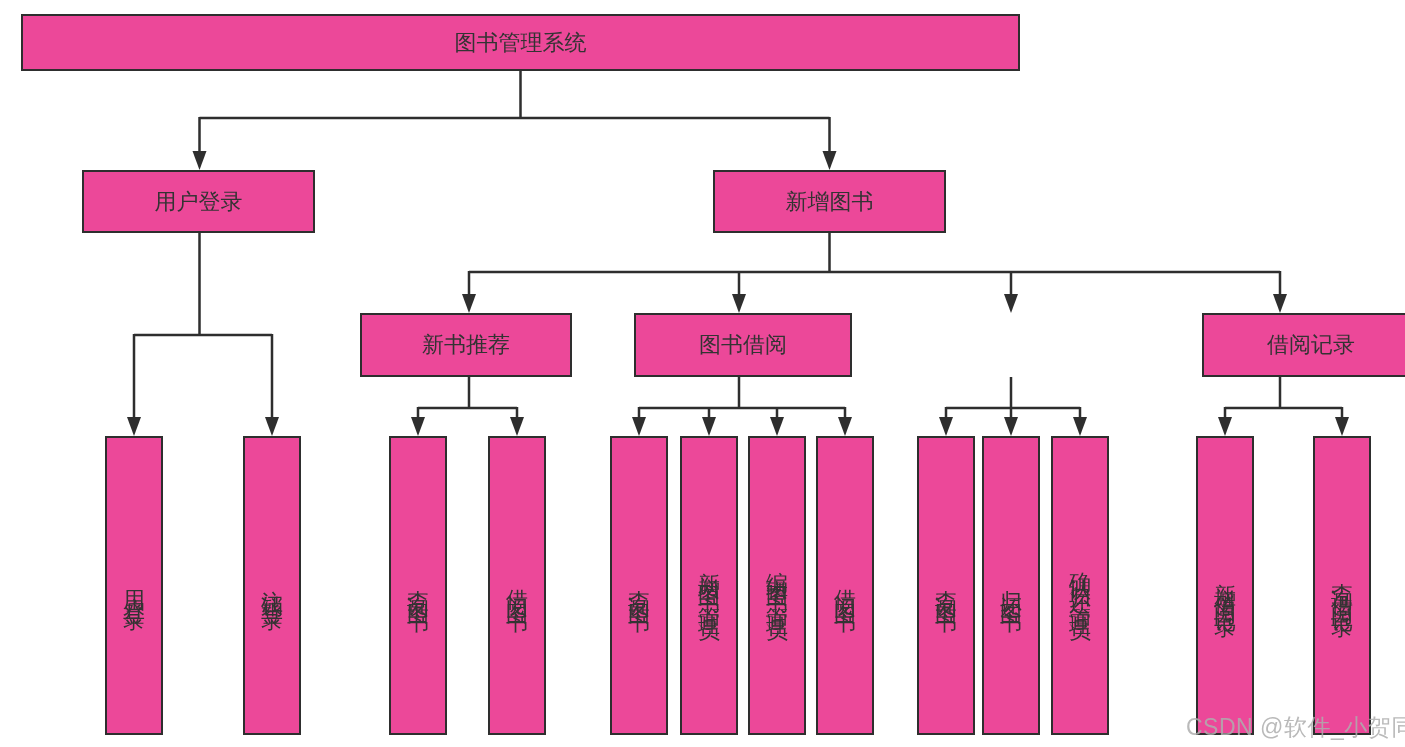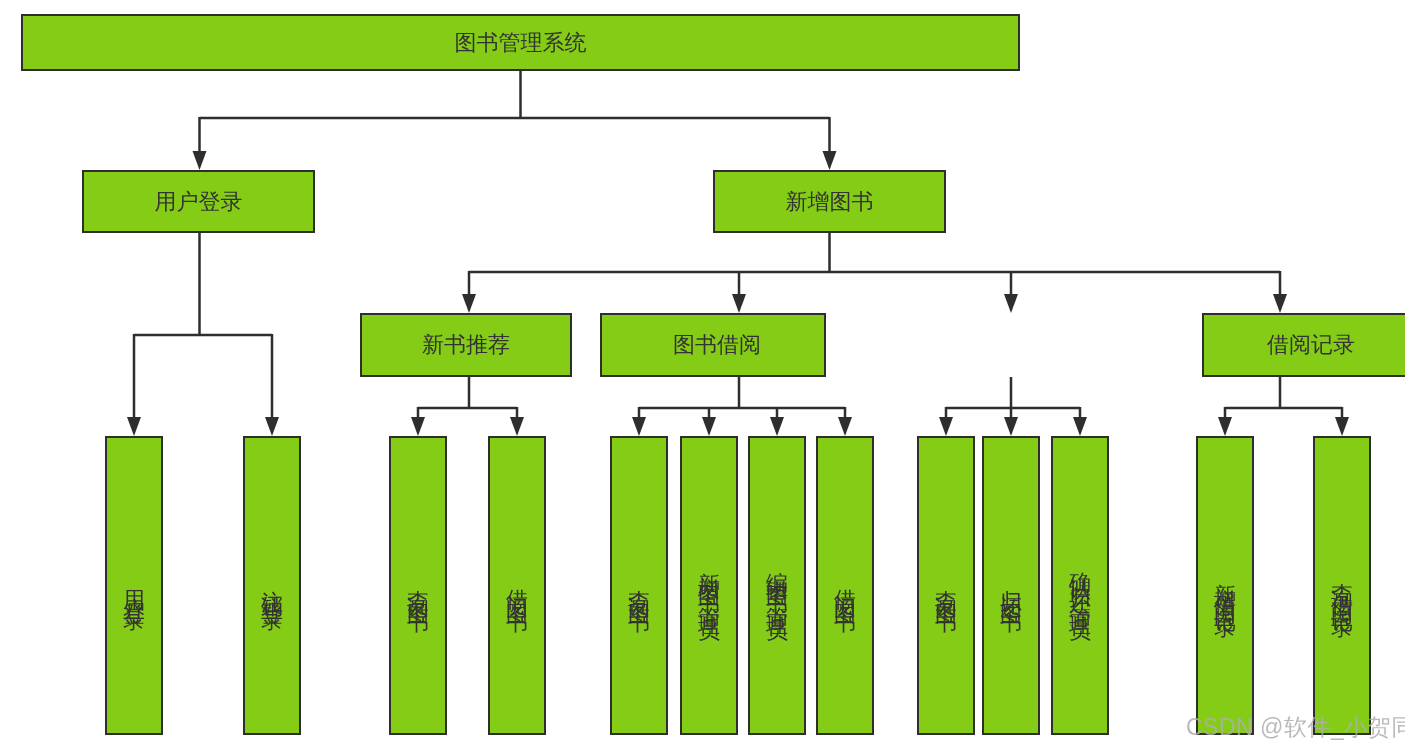--- a/index.html
+++ b/index.html
@@ -17,21 +17,21 @@
   }
   .connectors {
     position: absolute;
     left: 0;
     top: 0;
     width: 1405px;
     height: 747px;
   }
   .node {
     position: absolute;
-    background: #84cc16;
+    background: #ec4899;
     border: 2px solid #2e2e2e;
     display: flex;
     align-items: center;
     justify-content: center;
     color: #333333;
     font-size: 22px;
     box-sizing: content-box;
   }
   .vnode span {
     writing-mode: vertical-rl;
@@ -105,21 +105,21 @@
       <polygon points="1335,417 1349,417 1342,436"></polygon>
     </g>
   </svg>
 
   <div class="node" style="left:21px; top:14px; width:995px; height:53px;">图书管理系统</div>
 
   <div class="node" style="left:82px; top:170px; width:229px; height:59px;">用户登录</div>
   <div class="node" style="left:713px; top:170px; width:229px; height:59px;">新增图书</div>
 
   <div class="node" style="left:360px; top:313px; width:208px; height:60px;">新书推荐</div>
-  <div class="node" style="left:600px; top:313px; width:214px; height:60px;padding-left:8px;">图书借阅</div>
+  <div class="node" style="left:634px; top:313px; width:214px; height:60px;">图书借阅</div>
   <div class="node" style="left:1202px; top:313px; width:214px; height:60px;">借阅记录</div>
 
   <div class="node vnode" style="left:105px; top:436px; width:54px; height:295px;">
     <span>用户登录</span>
   </div>
   <div class="node vnode" style="left:243px; top:436px; width:54px; height:295px;">
     <span>注销登录</span>
   </div>
 
   <div class="node vnode" style="left:389px; top:436px; width:54px; height:295px;">

